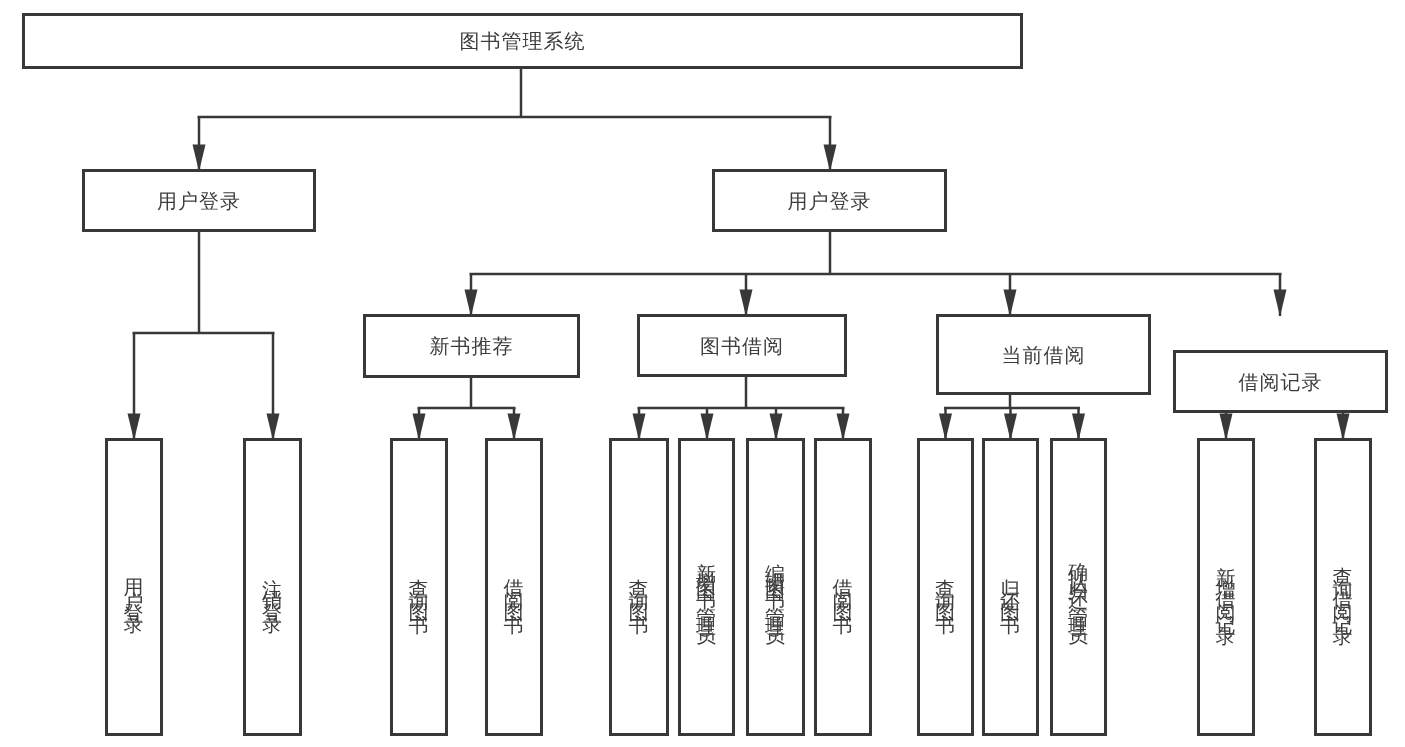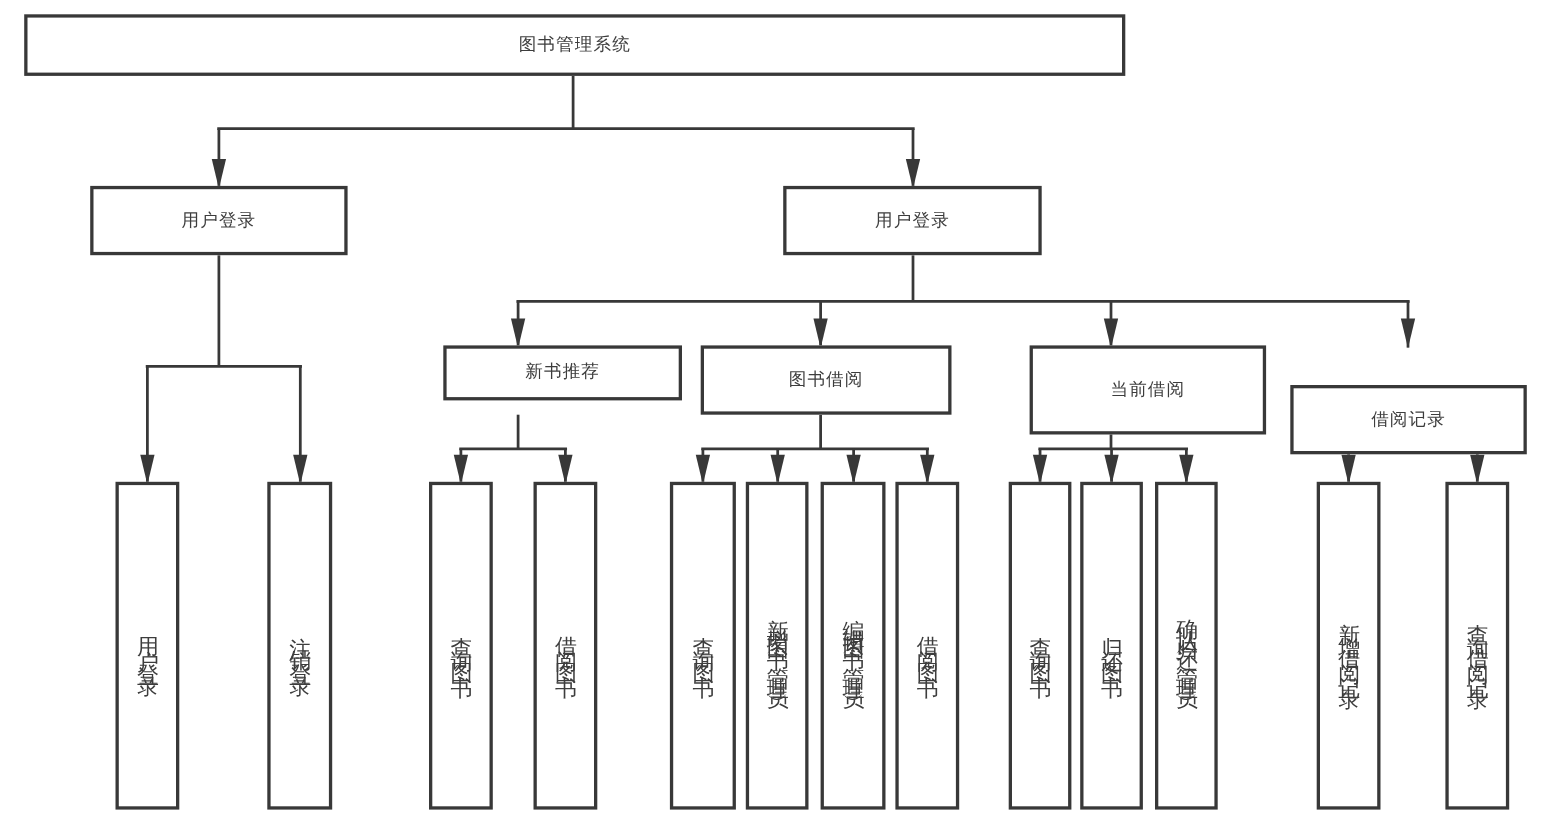--- a/index.html
+++ b/index.html
@@ -20,40 +20,40 @@
   }
   svg.connectors line{stroke:currentColor;stroke-width:2.5;}
   svg.connectors marker path{fill:currentColor;stroke:none;}
   .node{
     position:absolute;
     box-sizing:border-box;
     border:3px solid var(--line,#383838);
     background:#ffffff;
     color:var(--text,#3d3d3d);
     display:flex;align-items:center;justify-content:center;
-    font-size:16px;
+    font-size:20px;
     letter-spacing:1px;
     line-height:1;
   }
   .leaf{
     top:438px;height:298px;
     writing-mode:vertical-lr;
     text-orientation:mixed;
     letter-spacing:12px;
     font-size:20px;
     padding:2px 0;
   }
   
   .n-root {left:22px;  top:13px;  width:1001px;height:56px;}
   
   .n-login{left:82px;  top:169px; width:234px; height:63px;}
   .n-mgmt {left:712px; top:169px; width:235px; height:63px;}
   
-  .n-rec  {left:363px; top:314px; width:217px; height:50px;margin-left:40px;}
-  .n-bor  {left:637px; top:314px; width:228px; height:63px;}
+  .n-rec  {left:363px; top:314px; width:217px; height:64px;}
+  .n-bor  {left:637px; top:314px; width:210px; height:63px;}
   .n-cur  {left:936px; top:314px; width:215px; height:81px;}
   .n-rcd  {left:1173px;top:314px; width:215px; height:63px;margin-top:36px;}
   
   .n-login-leaf {left:105px; width:58px;}
   .n-logout-leaf{left:243px; width:59px;}
   .n-rec-query  {left:390px; width:58px;}
   .n-rec-borrow {left:485px; width:58px;}
   .n-bor-query  {left:609px; width:60px;}
   .n-bor-add    {left:678px; width:57px; letter-spacing:9px;}
   .n-bor-edit   {left:746px; width:59px; letter-spacing:9px;}

